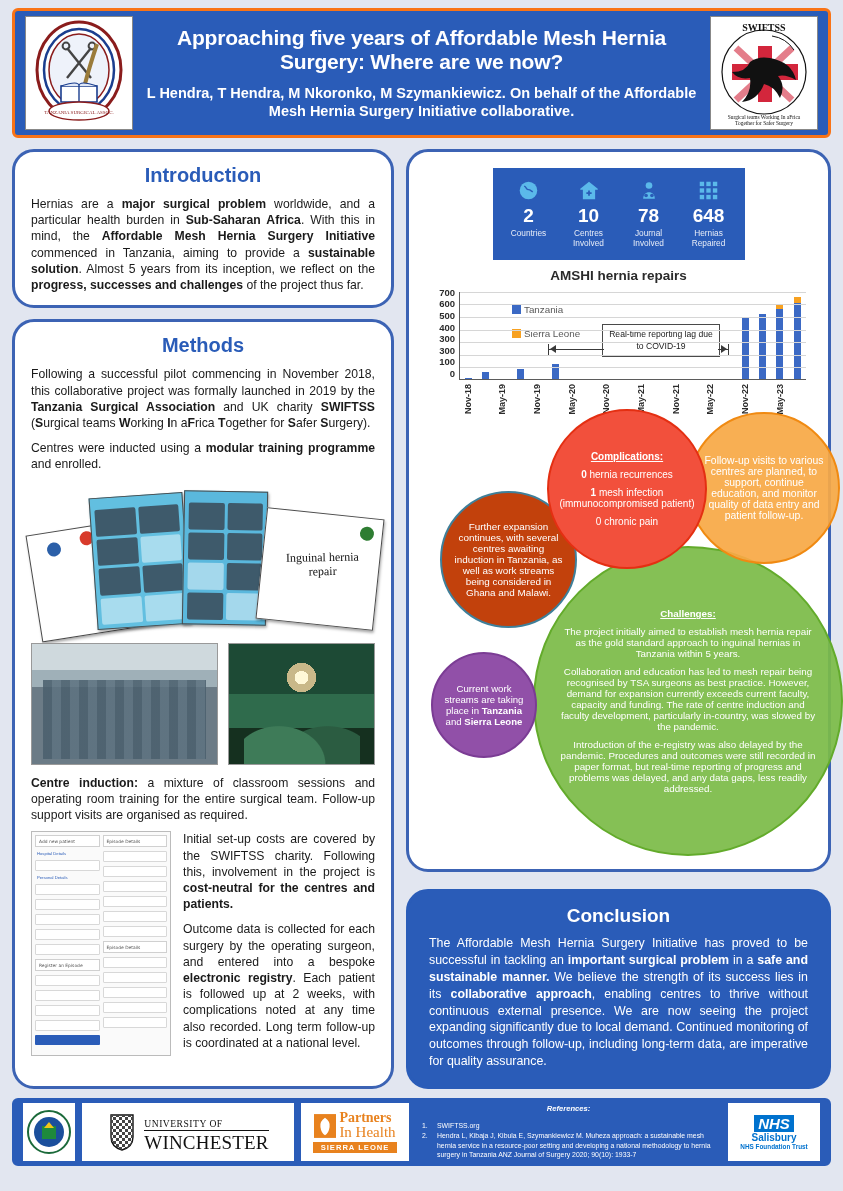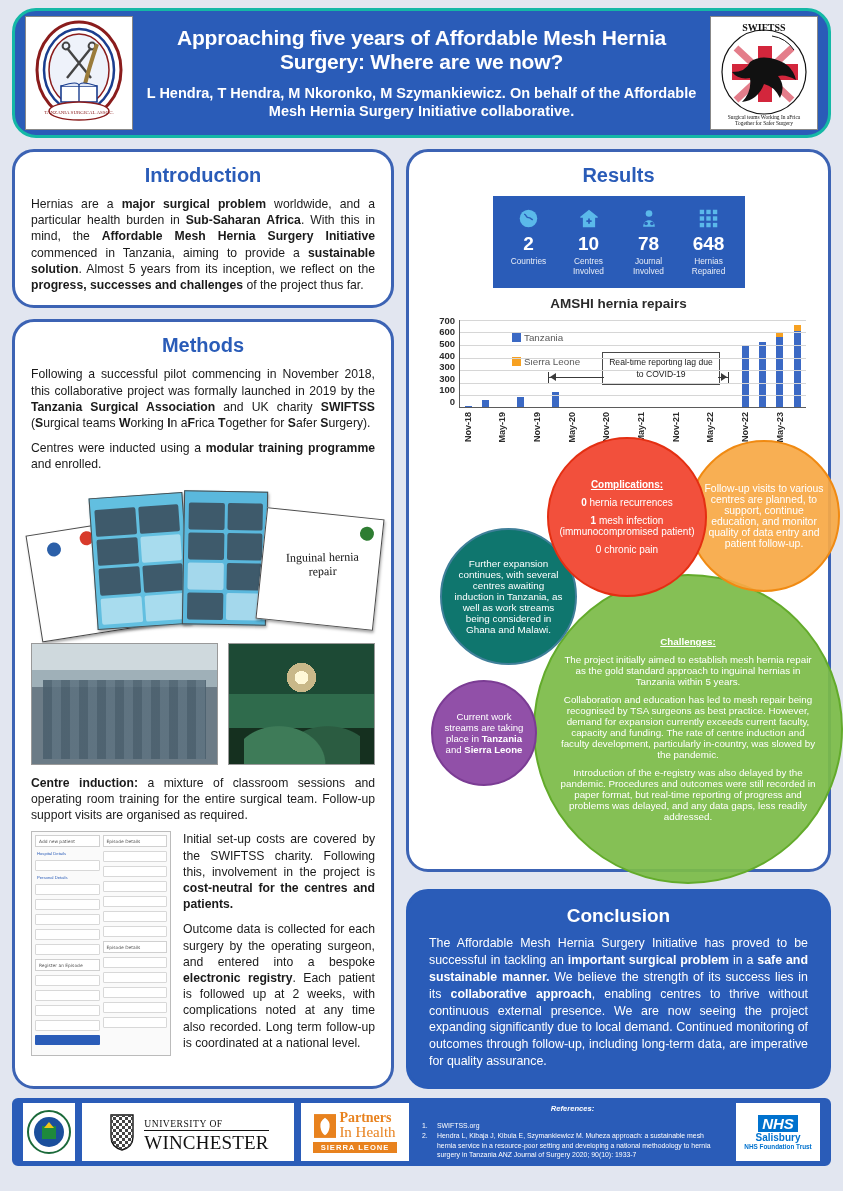--- a/index.html
+++ b/index.html
@@ -15,22 +15,22 @@
     width: 843px; height: 1191px;
     background: #e2e6f0;
     padding: 8px 12px;
   }
 
   
   .header {
     position: relative;
     height: 130px;
     background: #2a5cb8;
-    border: 3px solid #14b8a6;
-    border-radius: 24px;
+    border: 3px solid #f97316;
+    border-radius: 6px;
     display: flex;
     align-items: center;
     padding: 6px 10px;
   }
   .logo-box {
     background: #ffffff;
     border: 1px solid #888;
     flex: 0 0 auto;
     display: flex; align-items: center; justify-content: center;
     overflow: hidden;
@@ -194,22 +194,22 @@
 
   .b-red {
     left: 122px; top: 5px; width: 160px; height: 160px;
     background: #f2503c; border: 2.6px solid #e42f12; font-size: 10px; z-index: 4;
   }
   .b-orange {
     left: 263px; top: 8px; width: 152px; height: 152px;
     background: rgba(247,169,70,.93); border: 2.6px solid #f08a12; font-size: 10.4px; z-index: 3;
   }
   .b-teal {
-    left: 15px; top: 96px; width: 137px; height: 137px;
-    background: #0f766e; border: 2.4px solid #3f7f99; font-size: 9.9px; z-index: 2;
+    left: 15px; top: 87px; width: 137px; height: 137px;
+    background: #c2410c; border: 2.4px solid #3f7f99; font-size: 9.9px; z-index: 2;
   }
   .b-green {
     left: 108px; top: 142px; width: 310px; height: 310px;
     background: rgba(124,187,72,.93); border: 2.6px solid #63ab2b; font-size: 9.8px; z-index: 1;
   }
   .b-purple {
     left: 6px; top: 248px; width: 106px; height: 106px;
     background: #9150a8; border: 2.6px solid #7b3c94; font-size: 9.6px; z-index: 5;
   }
   .b-green .bubble-inner { padding: 0 14px; }
@@ -226,21 +226,21 @@
   
   .footer {
     margin-top: 9px; background: #2a5cb8; border: 3px solid #2a5cb8;
     border-radius: 6px; height: 68px; display: flex; align-items: center;
     padding: 4px 8px; gap: 7px;
   }
   .f-logo { background: #fff; display: flex; align-items: center; justify-content: center; height: 58px; }
   .f-sl { width: 52px; }
   .f-winch { width: 212px; }
   .f-pih { width: 108px; flex-direction: column; padding: 2px; }
-  .f-nhs { width: 84px; flex-direction: column; }
+  .f-nhs { width: 92px; flex-direction: column; }
   .refs { flex: 1; color: #ffffff; padding: 0 6px; }
   .refs-title { text-align: center; font-size: 7.6px; font-weight: bold; margin-bottom: 8px; font-style: italic; }
   .ref-row { display: flex; font-size: 6.9px; line-height: 1.35; margin-bottom: 1px; }
   .ref-num { width: 15px; flex: 0 0 15px; }
   .ref-txt { flex: 1; }
 
   .winch-txt { font-family: "Liberation Serif", serif; color: #111; }
   .winch-small { font-size: 9.6px; letter-spacing: .5px; margin-top: 8px; }
   .winch-big { font-size: 19px; letter-spacing: .2px; font-weight: normal; }
   .pih-top { display: flex; align-items: center; gap: 3px; }
@@ -391,21 +391,20 @@
             <div class="body-text">Initial set-up costs are covered by the SWIFTSS charity. Following this, involvement in the project is <b>cost-neutral for the centres and patients.</b></div>
             <div class="body-text">Outcome data is collected for each surgery by the operating surgeon, and entered into a bespoke <b>electronic registry</b>. Each patient is followed up at 2 weeks, with complications noted at any time also recorded. Long term follow-up is coordinated at a national level.</div>
           </div>
         </div>
       </div>
     </div>
 
     <div class="col-right">
 
       <div class="card" style="flex:1;">
-        <div class="card-title">Results</div>
 
         <div class="stats-strip">
           <div class="stat">
             <div class="stat-icon">
               <svg width="21" height="21" viewBox="0 0 24 24" fill="#5bb9ea">
                 <circle cx="12" cy="12" r="10"></circle>
                 <path d="M7 7c3 1 2 4 5 4s3 3 5 2" stroke="#2a5cb8" stroke-width="1.6" fill="none"></path>
               </svg>
             </div>
             <div class="stat-value">2</div>

